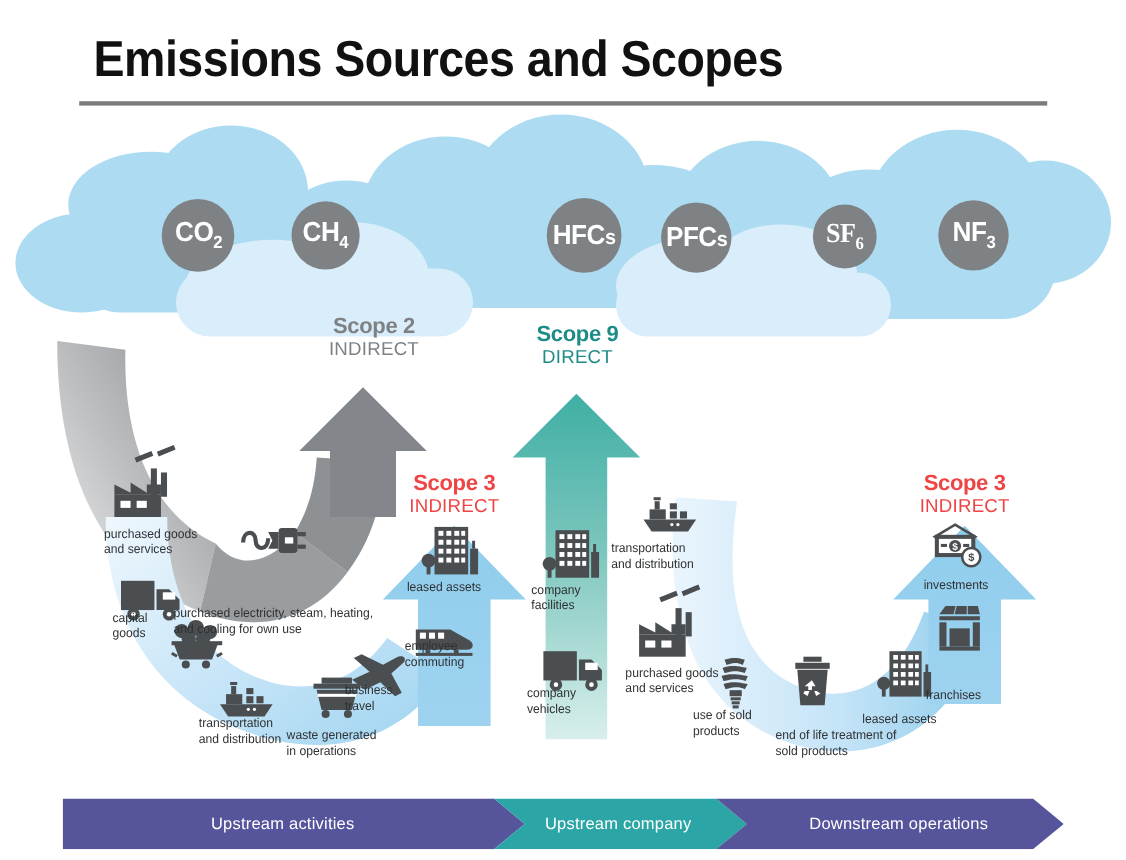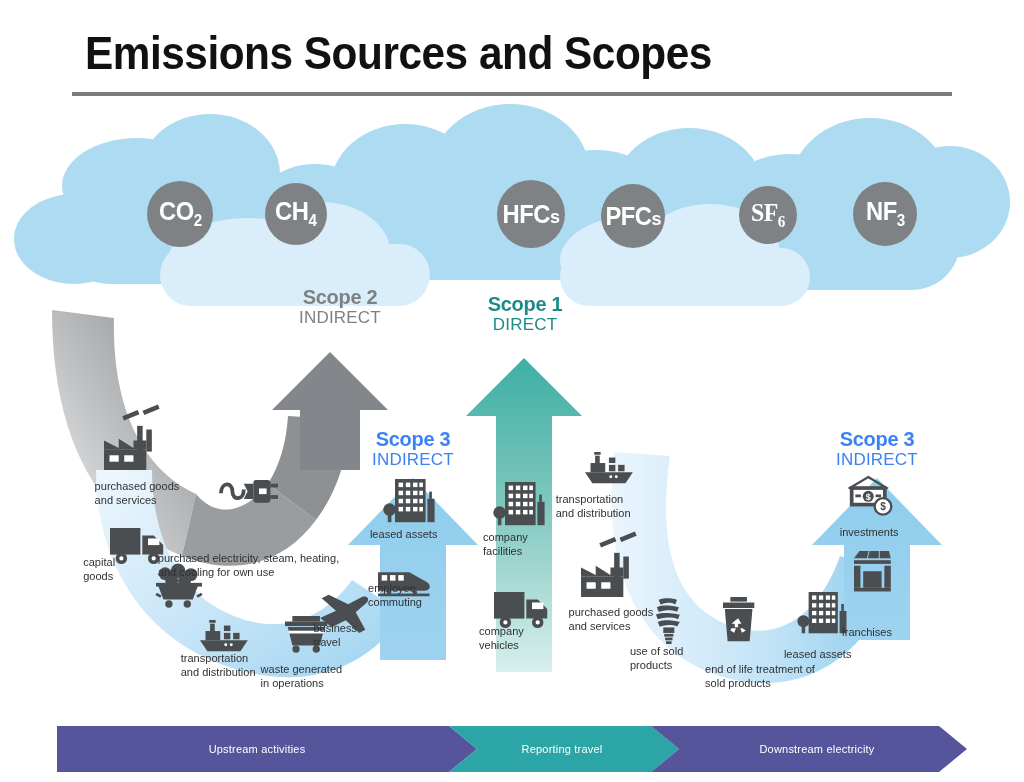--- a/index.html
+++ b/index.html
@@ -33,39 +33,39 @@
   .gas .lbl{font-size:25px;letter-spacing:-0.5px;line-height:1;transform:scaleX(.95);}
   .gas .lbl sub{font-size:16px;vertical-align:-6px;}
   .gas .lbl .sm{font-size:19px;}
 
   
   .scope-head{position:absolute;text-align:center;line-height:1.12;white-space:nowrap;}
   .scope-head .n{font-weight:bold;font-size:20px;display:block;letter-spacing:-0.3px;}
   .scope-head .t{font-size:17px;display:block;letter-spacing:0.2px;}
   .sc-gray .n,.sc-gray .t{color:#7E8184;}
   .sc-teal .n,.sc-teal .t{color:#1D8C87;}
-  .sc-blue .n,.sc-blue .t{color:#3b82f6;}
+  .sc-blue .n,.sc-blue .t{color:#ef4444;}
 
   
   #artwork{position:absolute;left:0;top:0;width:1024px;height:782px;}
 
   
   .item{position:absolute;text-align:left;}
   .item .cap{
     display:block;font-size:11.5px;color:#2f3133;line-height:1.18;
     font-family:"Liberation Sans",sans-serif;white-space:pre-line;
     transform:scaleX(.96);
   }
   .item .cap.wide{white-space:pre-line;}
 
   
   #banner{position:absolute;left:57px;top:726px;width:910px;height:46px;}
   .bnr-lbl{
     position:absolute;top:0;height:46px;display:flex;align-items:center;justify-content:center;
-    color:#ffffff;font-size:11px;letter-spacing:.2px;
+    color:#ffffff;font-size:15px;letter-spacing:.2px;
     font-family:"Liberation Sans",sans-serif;
   }
 </style>
 </head>
 <body>
 
 <div id="stage">
 
   <div id="title">Emissions Sources and Scopes</div>
   <div id="title-rule"></div>
@@ -425,41 +425,41 @@
         <rect x="0" y="40" width="40" height="4"></rect>
       </g>
     </g>
   </svg>
 
   <div class="scope-head sc-gray" style="left:280px;top:286px;width:120px;">
     <span class="n">Scope 2</span>
     <span class="t">INDIRECT</span>
   </div>
   <div class="scope-head sc-teal" style="left:465px;top:293px;width:120px;">
-    <span class="n">Scope 1</span>
+    <span class="n">Scope 9</span>
     <span class="t">DIRECT</span>
   </div>
   <div class="scope-head sc-blue" style="left:353px;top:428px;width:120px;">
     <span class="n">Scope 3</span>
     <span class="t">INDIRECT</span>
   </div>
   <div class="scope-head sc-blue" style="left:817px;top:428px;width:120px;">
     <span class="n">Scope 3</span>
     <span class="t">INDIRECT</span>
   </div>
 
   <div class="item" style="left:92px;top:480px;width:130px;">
     <span class="cap">purchased goods
 and services</span>
   </div>
   <div class="item" style="left:152px;top:508px;width:288px;margin-top:44px;">
     <span class="cap wide">purchased electricity, steam, heating,
 and cooling for own use</span>
   </div>
-  <div class="item" style="left:81px;top:556px;width:110px;">
+  <div class="item" style="left:100px;top:556px;width:110px;">
     <span class="cap">capital
 goods</span>
   </div>
   <div class="item" style="left:178px;top:652px;width:136px;">
     <span class="cap">transportation
 and distribution</span>
   </div>
   <div class="item" style="left:258px;top:663px;width:128px;">
     <span class="cap">waste generated
 in operations</span>
@@ -511,17 +511,17 @@
     <span class="cap">franchises</span>
   </div>
 
   <div id="banner">
     <svg viewBox="0 0 910 46" width="910" height="46">
       <path d="M0,0 L392,0 L420,23 L392,46 L0,46 Z" fill="#56549A"></path>
       <path d="M392,0 L594,0 L622,23 L594,46 L392,46 L420,23 Z" fill="#2BA5A5"></path>
       <path d="M594,0 L882,0 L910,23 L882,46 L594,46 L622,23 Z" fill="#56549A"></path>
     </svg>
     <div class="bnr-lbl" style="left:0;width:400px;">Upstream activities</div>
-    <div class="bnr-lbl" style="left:400px;width:210px;">Reporting travel</div>
-    <div class="bnr-lbl" style="left:610px;width:300px;">Downstream electricity</div>
+    <div class="bnr-lbl" style="left:400px;width:210px;">Upstream company</div>
+    <div class="bnr-lbl" style="left:610px;width:300px;">Downstream operations</div>
   </div>
 
 </div>
 
 </body></html>

